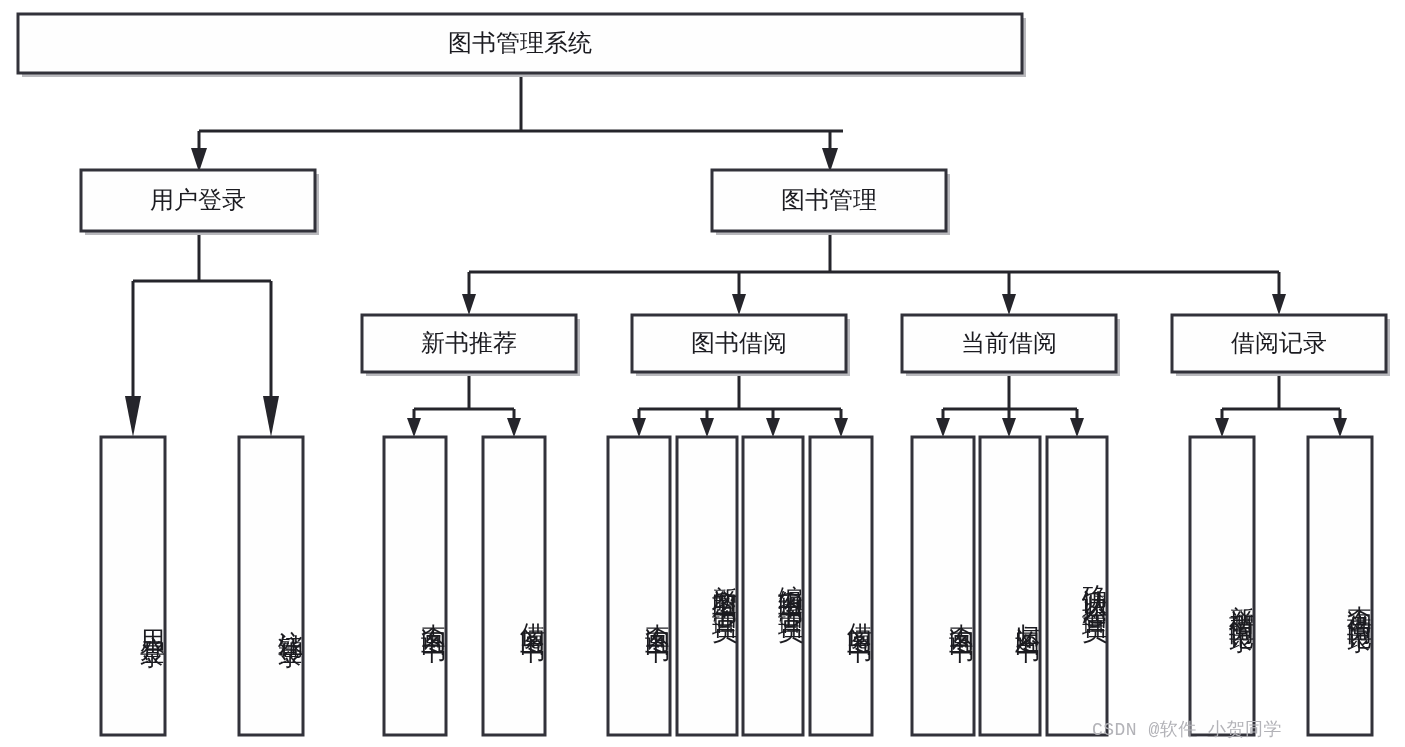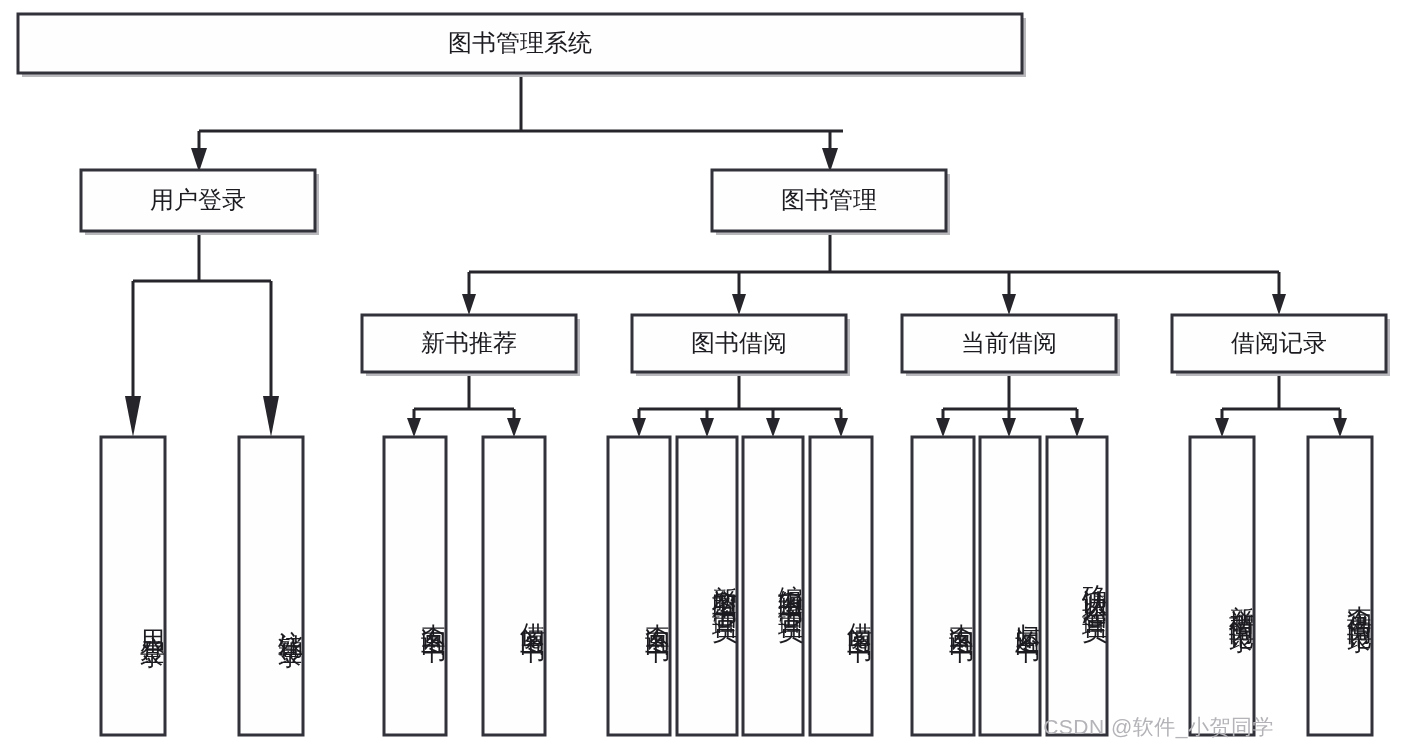--- a/index.html
+++ b/index.html
@@ -62,24 +62,24 @@
     letter-spacing: 5px;
     color: #1b1b20;
     display: flex;
     align-items: flex-start;
     justify-content: center;
     pointer-events: none;
     user-select: none;
   }
   .watermark {
     position: absolute;
-    right: 16px;
+    right: 8px;
     bottom: 6px;
-    font-family: Liberation Sans, sans-serif;
-    font-size: 21px;
+    font-family: Liberation Mono, monospace;
+    font-size: 18px;
     color: #b3b3b8;
     letter-spacing: 0.5px;
     white-space: nowrap;
   }
 </style>
 </head>
 <body>
 
 <div id="diagram-root">
 

